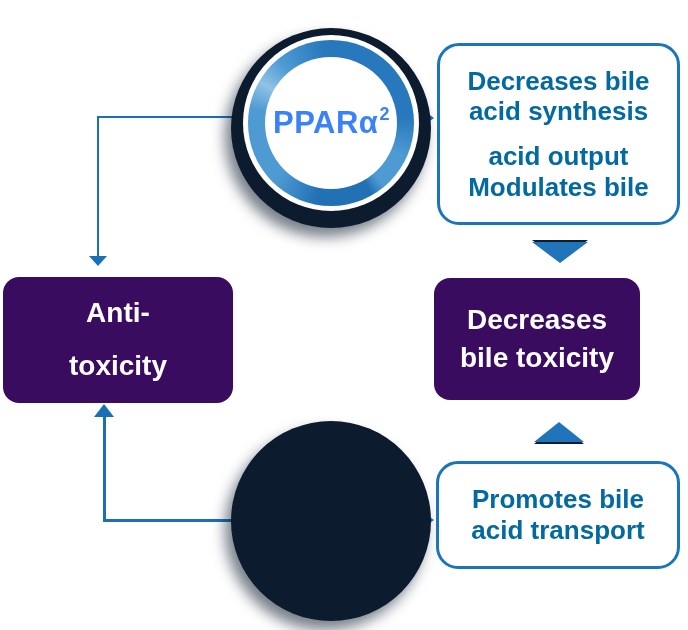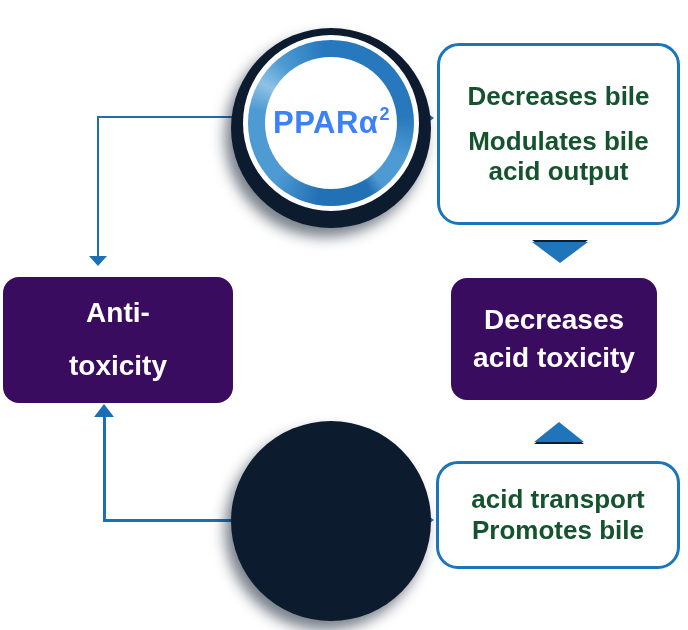--- a/index.html
+++ b/index.html
@@ -25,21 +25,21 @@
   .c-ring{position:absolute;left:5px;top:5px;width:166px;height:166px;border-radius:50%;
     background:conic-gradient(from 150deg,#2371b5 0deg 40deg,#4e9bd3 75deg 130deg,#8fc2e6 150deg,#4e9bd3 170deg,#2778bc 205deg 295deg,#4e9bd3 325deg 350deg,#2371b5 360deg);
     display:flex;align-items:center;justify-content:center;}
   .c-inner{width:132px;height:132px;border-radius:50%;background:#ffffff;
     display:flex;align-items:center;justify-content:center;}
   .c-label{font-size:31px;font-weight:bold;color:#3b82f6;letter-spacing:.5px;white-space:nowrap;}
   .c-label sup{font-size:18px;position:relative;top:-2px;left:1px;}
   
   .wbox{position:absolute;background:#ffffff;border:3px solid #1b75bb;border-radius:22px;
     display:flex;flex-direction:column;align-items:center;justify-content:center;
-    text-align:center;color:#14532d;font-weight:bold;font-size:26px;line-height:1.18;}
+    text-align:center;color:#0369a1;font-weight:bold;font-size:26px;line-height:1.18;}
   .wbox .para{margin:7px 0;}
   .pbox{position:absolute;background:#3a0c60;border-radius:16px;
     display:flex;flex-direction:column;align-items:center;justify-content:center;
     text-align:center;color:#ffffff;font-weight:bold;}
   .pbox .line{display:block;}
   .pbox-left{font-size:28px;line-height:1.32;}
   .pbox-mid{font-size:28px;line-height:1.35;}
   .wline{display:block;}
 </style>
 </head>
@@ -76,37 +76,38 @@
     </div>
   </div>
 
   <div class="node" style="left:231px;top:421px;">
     <div class="c-dark"></div>
   </div>
 
   <div class="wbox" style="left:437px;top:43px;width:237px;height:176px;">
     <div class="para">
       <span class="wline">Decreases bile</span>
+      <span class="wline">acid synthesis</span>
     </div>
     <div class="para">
+      <span class="wline">acid output</span>
       <span class="wline">Modulates bile</span>
-      <span class="wline">acid output</span>
     </div>
   </div>
 
   <div class="pbox pbox-left" style="left:3px;top:277px;width:230px;height:126px;gap:16px;">
     <span class="line">Anti-</span>
     <span class="line">toxicity</span>
   </div>
 
-  <div class="pbox pbox-mid" style="left:434px;top:278px;width:206px;height:122px;margin-left:17px;">
+  <div class="pbox pbox-mid" style="left:434px;top:278px;width:206px;height:122px;">
     <span class="line">Decreases</span>
-    <span class="line">acid toxicity</span>
+    <span class="line">bile toxicity</span>
   </div>
 
   <div class="wbox" style="left:436px;top:461px;width:238px;height:102px;">
     <div class="para">
+      <span class="wline">Promotes bile</span>
       <span class="wline">acid transport</span>
-      <span class="wline">Promotes bile</span>
     </div>
   </div>
 
 </div>
 
 </body></html>

